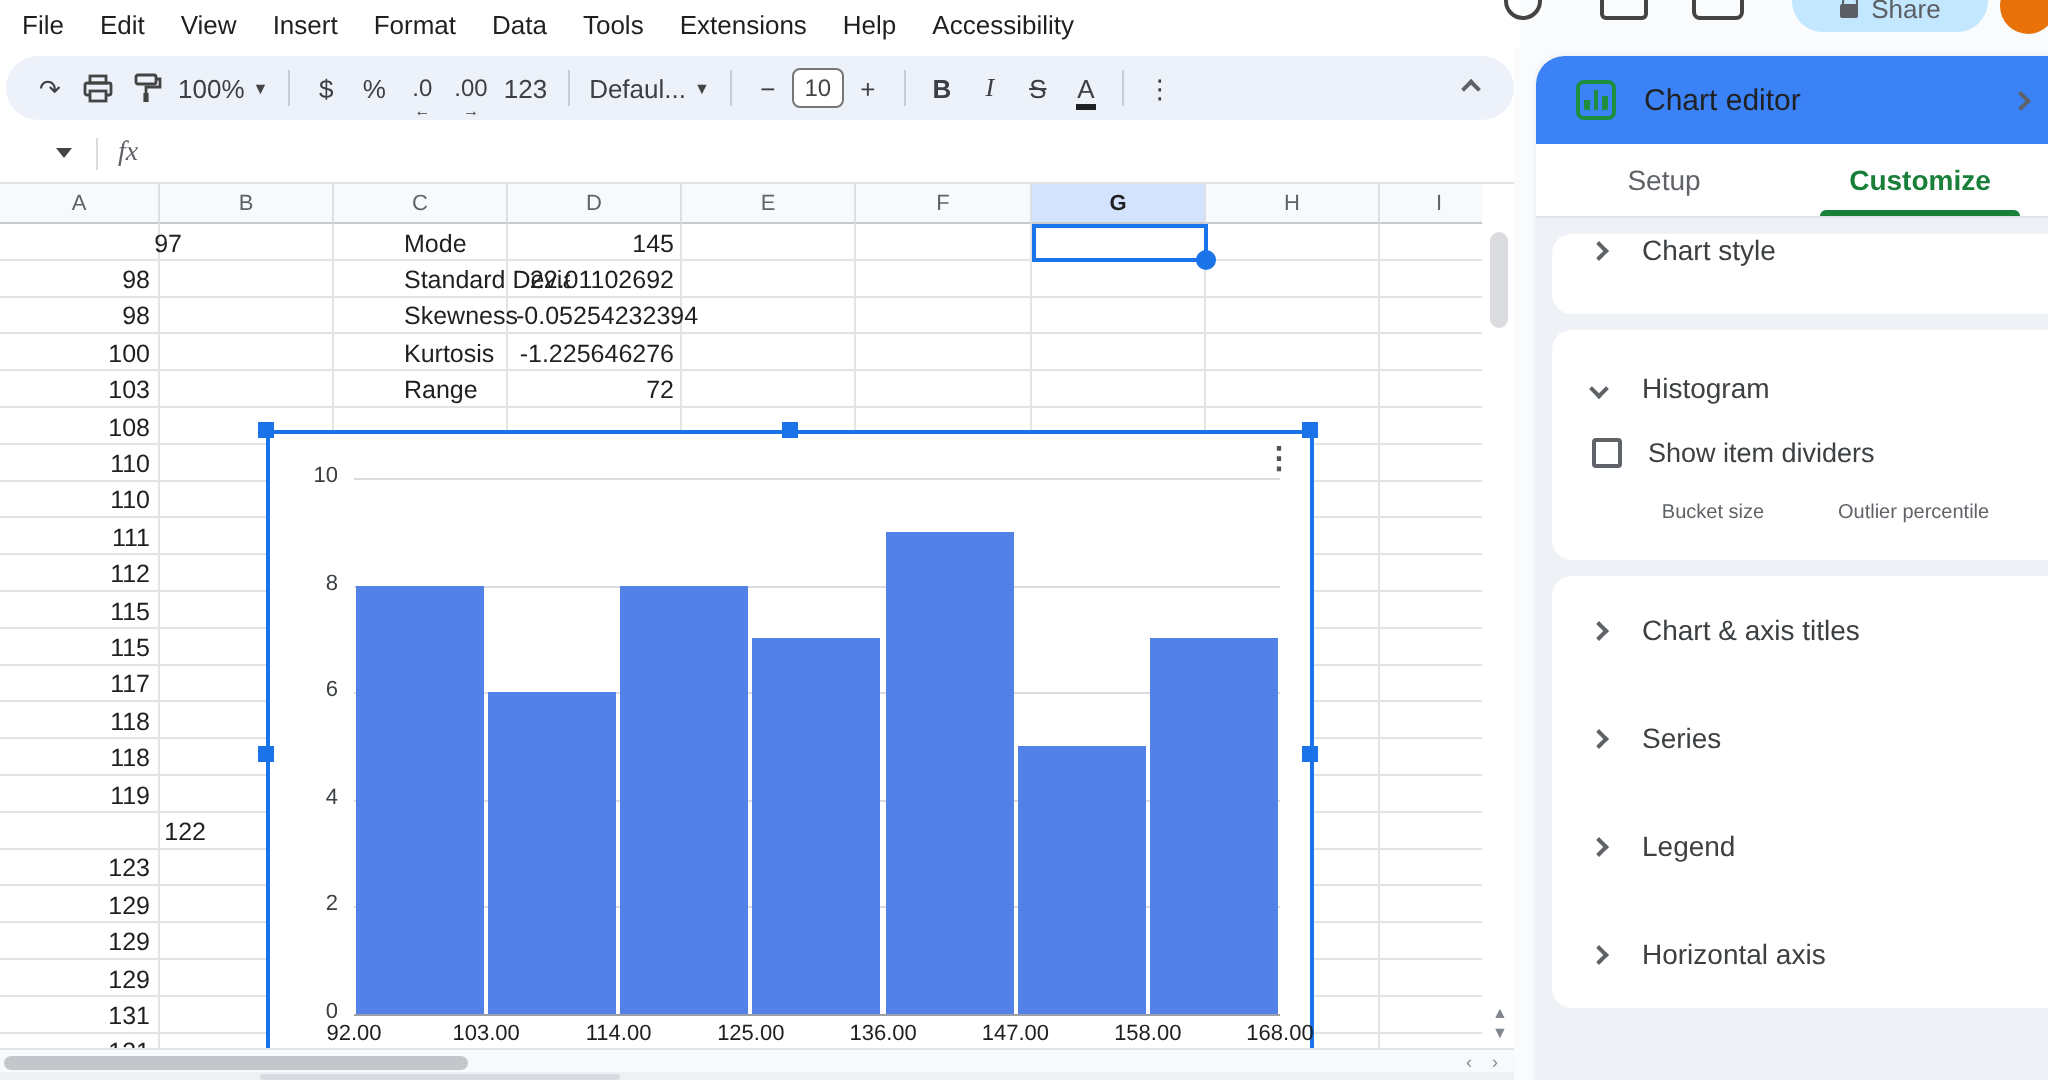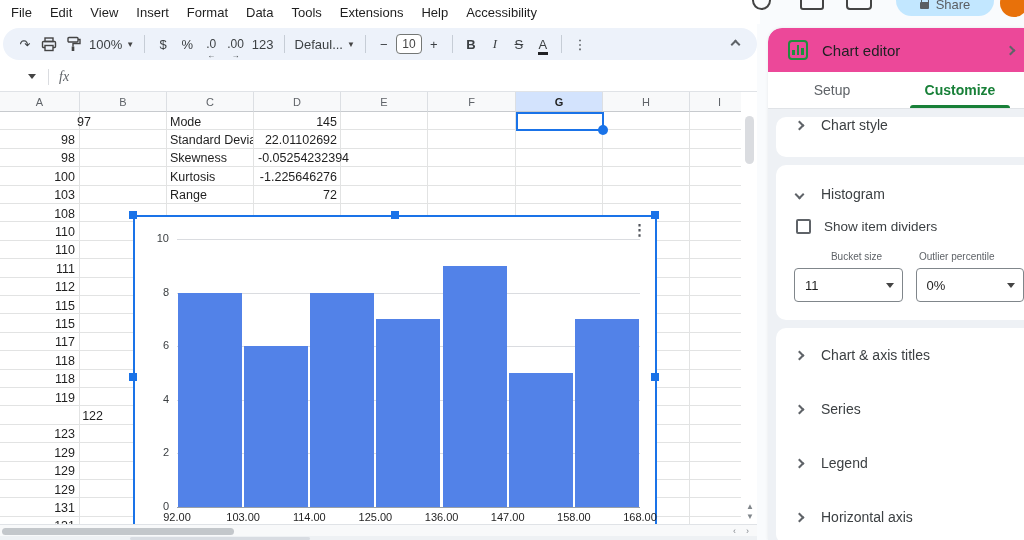--- a/index.html
+++ b/index.html
@@ -51,21 +51,21 @@
   #sheet { left:0; top:92px; width:741px; height:448px; background:#fff; overflow:hidden; }
   #col-headers { position:absolute; left:0; top:0; height:20px; display:flex; }
   .col-h { height:20px; border-right:1px solid #dcdfe3; border-bottom:1px solid #c7cace;
     display:flex; align-items:center; justify-content:center;
     font-size:11px; color:#5f6368; background:#f8f9fa; }
   .col-h.sel { background:#d3e3fd; color:#1f1f1f; font-weight:bold; }
   #grid-rows { position:absolute; left:0; top:20px; width:741px; height:428px;
     background-image:repeating-linear-gradient(to bottom,#ffffff 0px,#ffffff 17.4px,#e2e3e3 17.4px,#e2e3e3 18.4px); }
   .vline { position:absolute; top:0; width:1px; height:428px; background:#e2e3e3; }
   .cell-num { position:absolute; font-size:12.5px; text-align:right; color:#1f1f1f; }
-  .cell-txt { position:absolute; font-size:12.5px; color:#1f1f1f; white-space:nowrap; overflow:hidden; }
+  .cell-txt { position:absolute; font-size:12.5px; color:#1f1f1f; white-space:nowrap; overflow:hidden;margin-left:32px; }
   #sel-cell { position:absolute; left:516px; top:20px; width:88px; height:19px;
     border:2px solid #1a73e8; background:transparent; }
   #sel-cell .fill-handle { position:absolute; right:-6px; bottom:-6px; width:10px; height:10px;
     border-radius:50%; background:#1a73e8; }
 
   
   #chart { left:133px; top:215px; width:524px; height:330px; background:#fff;
     border:2px solid #1a73e8; z-index:5; }
   #plot { position:absolute; left:42px; top:22px; width:463px; height:268px; }
   .gridline { position:absolute; left:0; width:463px; height:1px; background:#dadce0; }
@@ -100,21 +100,21 @@
   #share-btn .label { font-size:13px; color:#5b5e62; }
   .lock { position:relative; width:9px; height:7px; background:#5b5e62; border-radius:1px; margin-bottom:3px; }
   .lock::before { content:""; position:absolute; top:-4px; left:1.5px; width:6px; height:4px;
     border:1.5px solid #5b5e62; border-bottom:none; border-radius:3px 3px 0 0; }
   #avatar { left:1000px; top:-11px; width:28px; height:28px; border-radius:50%; background:#e8710a; }
 
   
   #panel { left:768px; top:28px; width:256px; height:512px; background:#eef1f5;
     border-top-left-radius:14px; z-index:10; overflow:hidden;
     box-shadow:0 0 3px rgba(60,64,67,.1); }
-  #panel-header { height:44px; background:#ec4899; display:flex; align-items:center;
+  #panel-header { height:44px; background:#3b82f6; display:flex; align-items:center;
     padding:0 10px 0 20px; border-top-left-radius:14px; }
   #ce-icon { width:20px; height:20px; border:2px solid #1e8e3e; border-radius:4px;
     display:flex; align-items:flex-end; justify-content:center; gap:2px; padding:3px 2px; }
   #ce-icon i { display:block; width:3px; background:#1e8e3e; }
   #panel-title { font-size:15px; color:#202124; margin-left:14px; flex:1; }
   #panel-tabs { height:37px; background:#fff; border-bottom:1px solid #e0e3e7;
     display:flex; position:relative; }
   .tab { flex:1; display:flex; align-items:center; justify-content:center;
     font-size:14px; color:#5f6368; position:relative; }
   .tab.active { color:#188038; font-weight:bold; }
@@ -373,32 +373,20 @@
           <span class="sec-label">Histogram</span>
         </div>
         <div id="divider-row">
           <span class="checkbox"></span>
           <span style="font-size:13.5px;color:#3c4043;">Show item dividers</span>
         </div>
         <div id="field-labels">
           <span class="small-label">Bucket size</span>
           <span class="small-label">Outlier percentile</span>
         </div>
-        <div id="dropdown-row">
-          <div class="dropdown">
-            <span>11</span>
-            <span class="spacer"></span>
-              <span class="dd-caret"></span>
-          </div>
-          <div class="dropdown">
-            <span>0%</span>
-            <span class="spacer"></span>
-              <span class="dd-caret"></span>
-          </div>
-        </div>
       </div>
       <div class="card" id="more-sections">
           <div class="sec-row">
             <span class="chev right"></span>
             <span class="sec-label">Chart &amp; axis titles</span>
           </div>
           <div class="sec-row">
             <span class="chev right"></span>
             <span class="sec-label">Series</span>
           </div>

